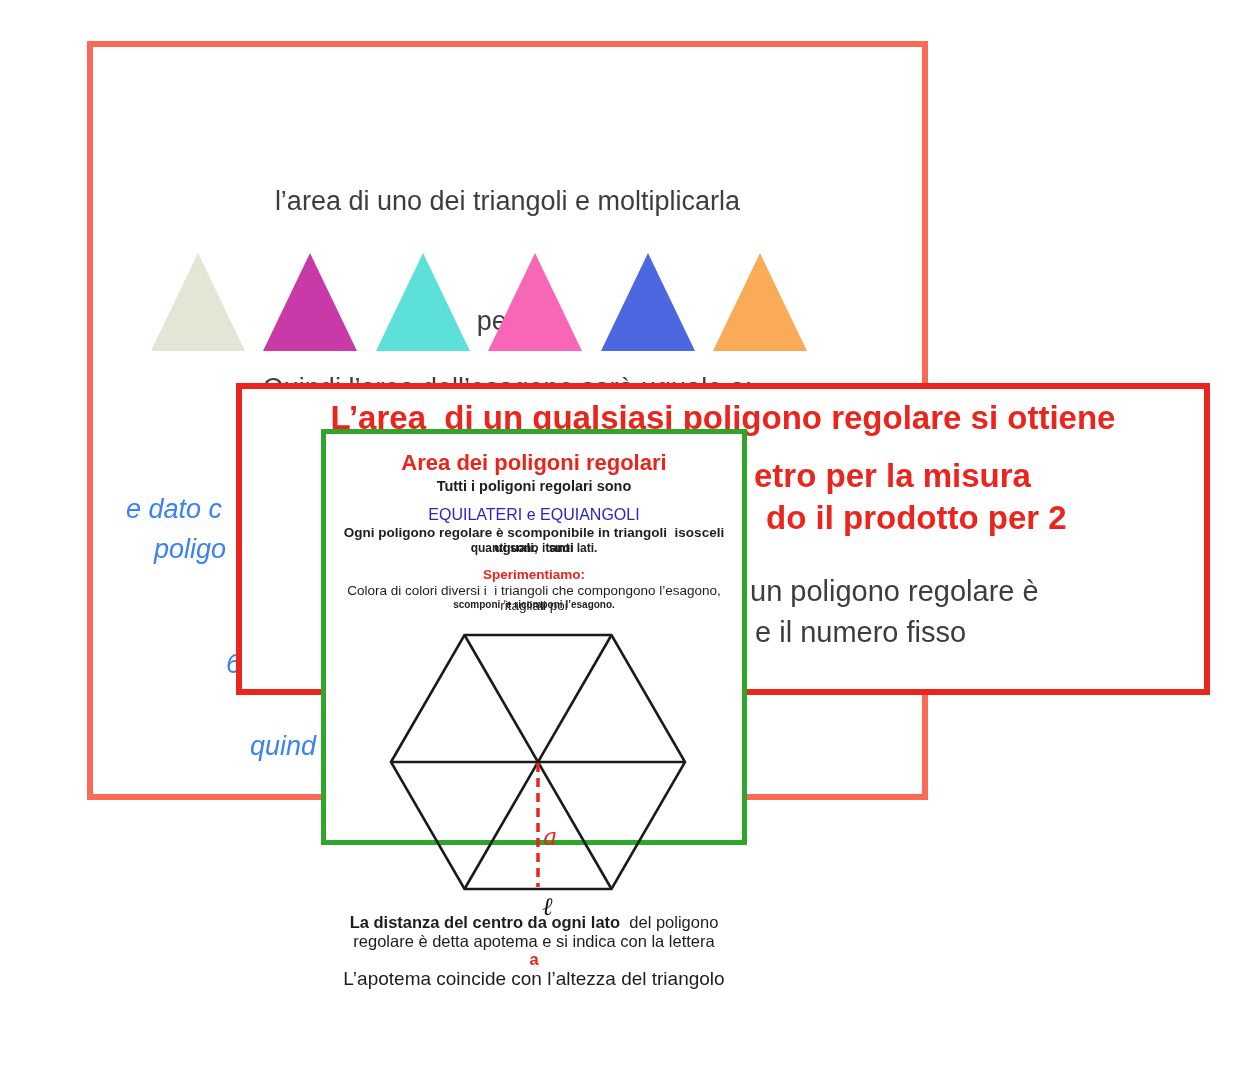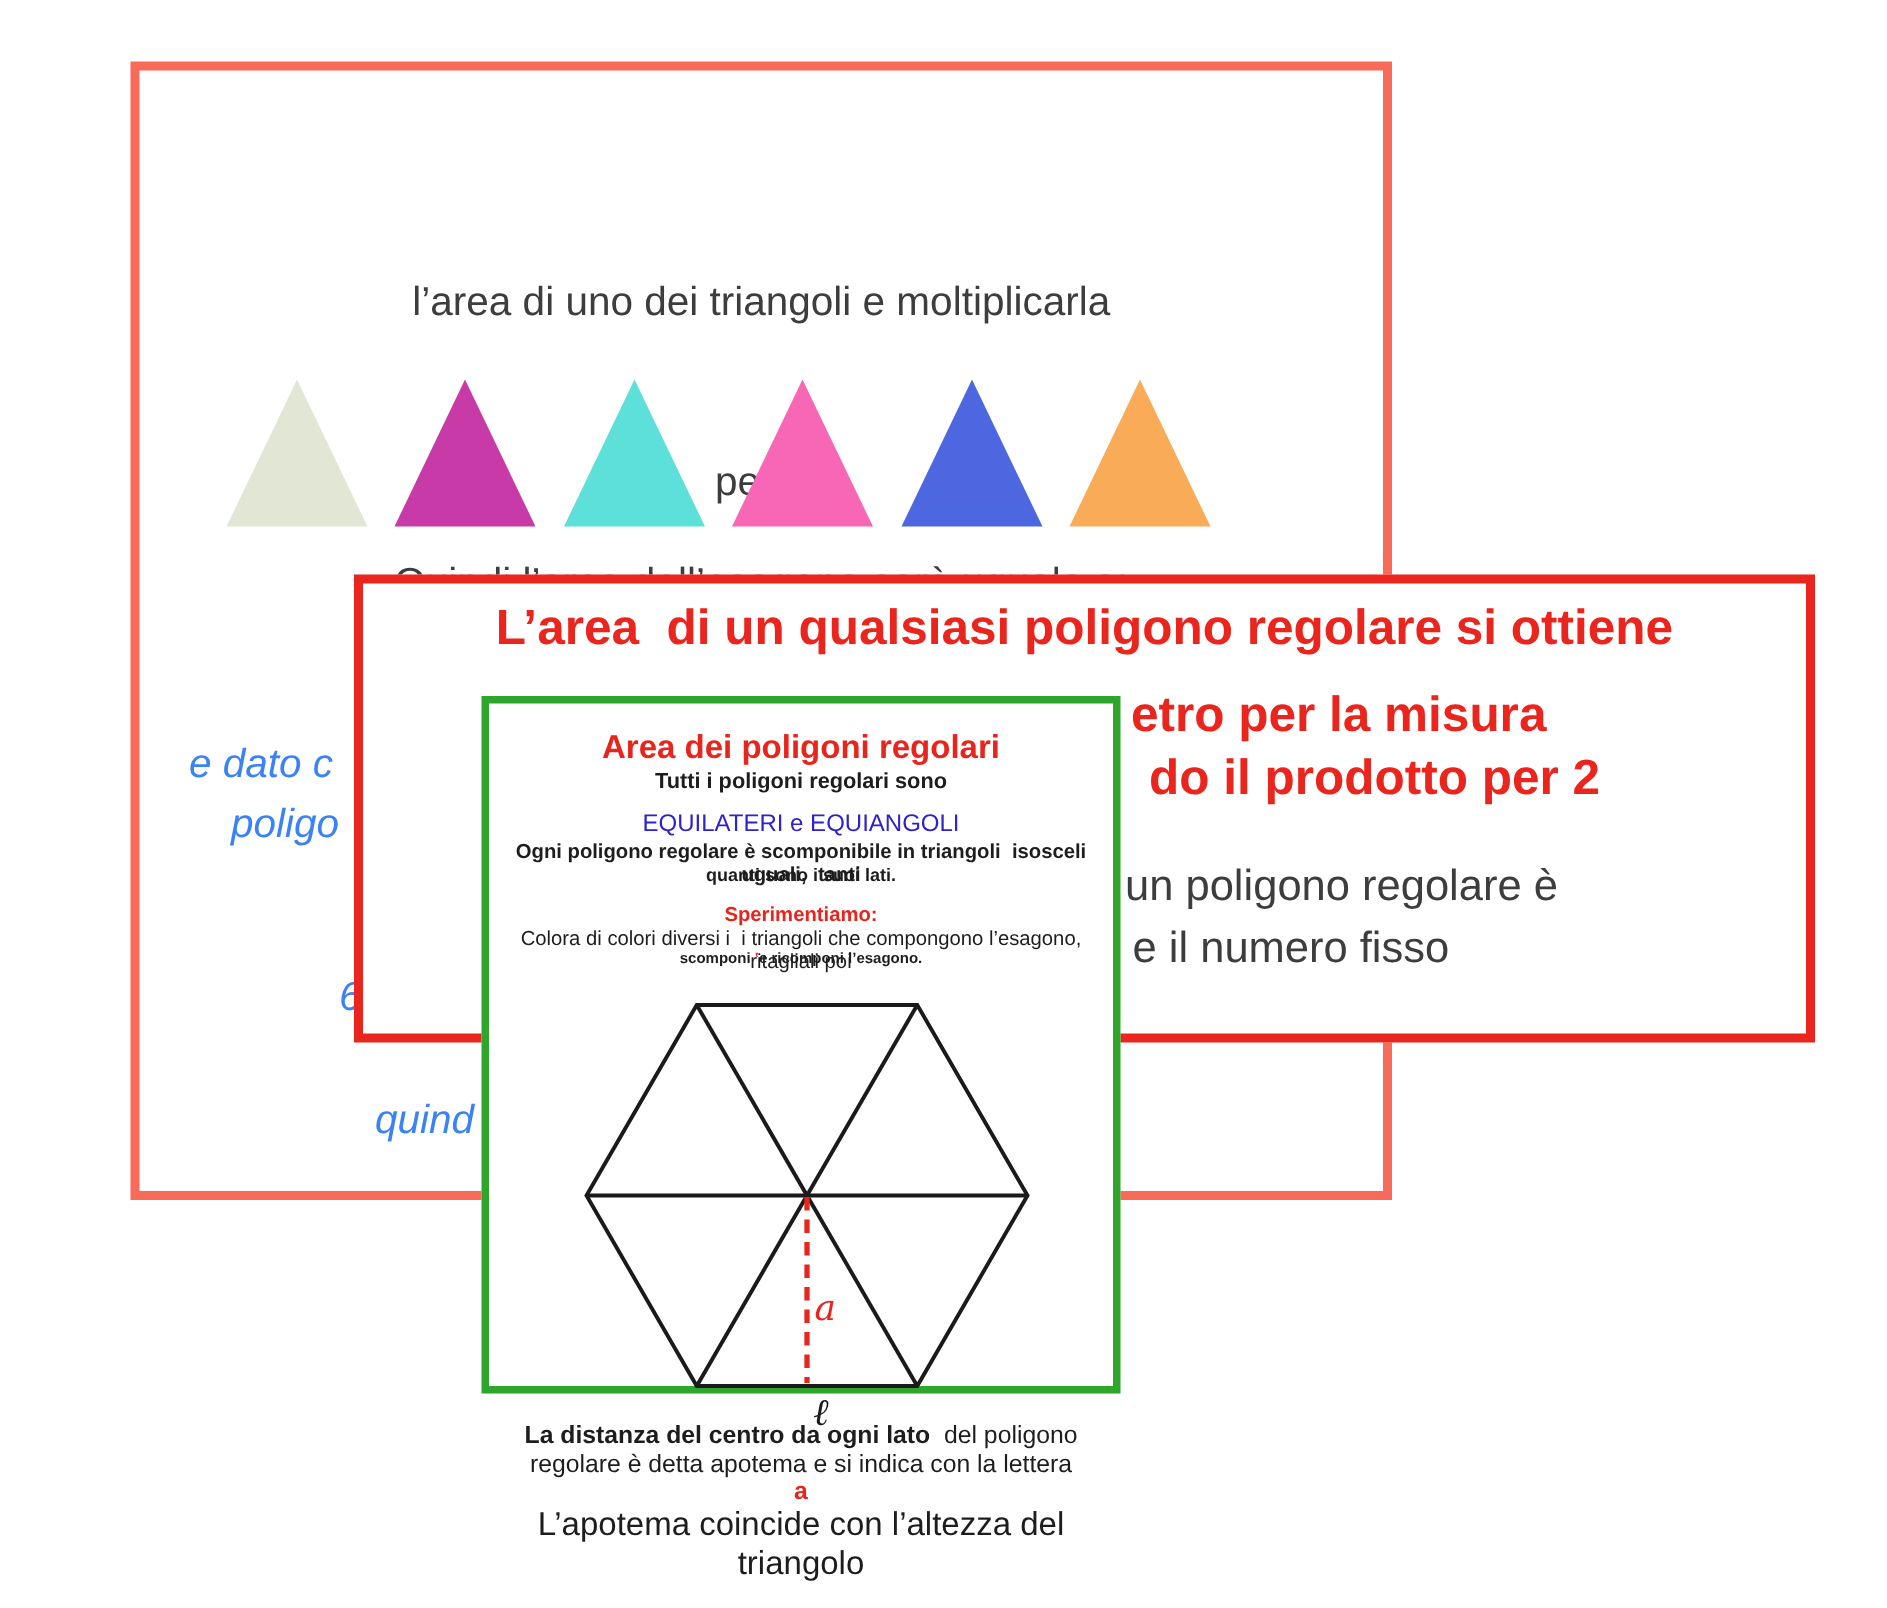--- a/index.html
+++ b/index.html
@@ -12,21 +12,21 @@
   .card { position:absolute; background:#ffffff; }
   #bg-card {
     left:87px; top:41px; width:841px; height:759px;
     border:6px solid #f96a58; z-index:1;
   }
   #red-card {
     left:236px; top:383px; width:974px; height:312px;
     border:6px solid #e9251d; z-index:2;
   }
   #green-card {
-    left:321px; top:464px; width:426px; height:465px;
+    left:321px; top:429px; width:426px; height:416px;
     border:5px solid #2ea62b; z-index:3;
   }
   .txt { position:absolute; white-space:pre-wrap; }
   .center { left:0; right:0; text-align:center; }
 
   
   .bg-body { font-size:27px; line-height:40px; color:#3d3d3d; }
   #bg-paragraph { top:54px; }
   #bg-quindi { top:321px; }
   .bg-frag { font-size:27px; color:#3b82f6;font-style:italic; }
@@ -57,21 +57,21 @@
   #gc-body1a { top:91px; font-size:13.5px; font-weight:bold; }
   #gc-body1b { top:107px; font-size:12px; font-weight:bold; }
   #gc-sper { top:133px; font-size:13.5px; font-weight:bold; color:#e8251c; }
   #gc-body2a { top:149px; font-size:13.5px; font-weight:normal; }
   #gc-body2b { top:165px; font-size:10px; font-weight:bold; }
   .ins-mark { color:#e8251c; font-weight:bold; }
   #hexagon-figure { position:absolute; left:50px; top:193px; width:320px; height:292px; }
   #gc-bottom1 { top:478px; font-size:16.5px; line-height:20px; }
   #gc-bottom2 { top:498px; font-size:16.5px; }
   #gc-bottom-a { top:516px; font-size:16.5px; font-weight:bold; color:#e8251c; }
-  #gc-bottom3 { top:534px; font-size:22px; }
+  #gc-bottom3 { top:534px; font-size:19px; }
   .b { font-weight:bold; }
 </style>
 </head>
 <body>
 
 <div id="stage">
 
   <div class="card" id="bg-card">
     <div class="txt center bg-body" id="bg-paragraph">
       <div>l’area di uno dei triangoli e moltiplicarla</div>

